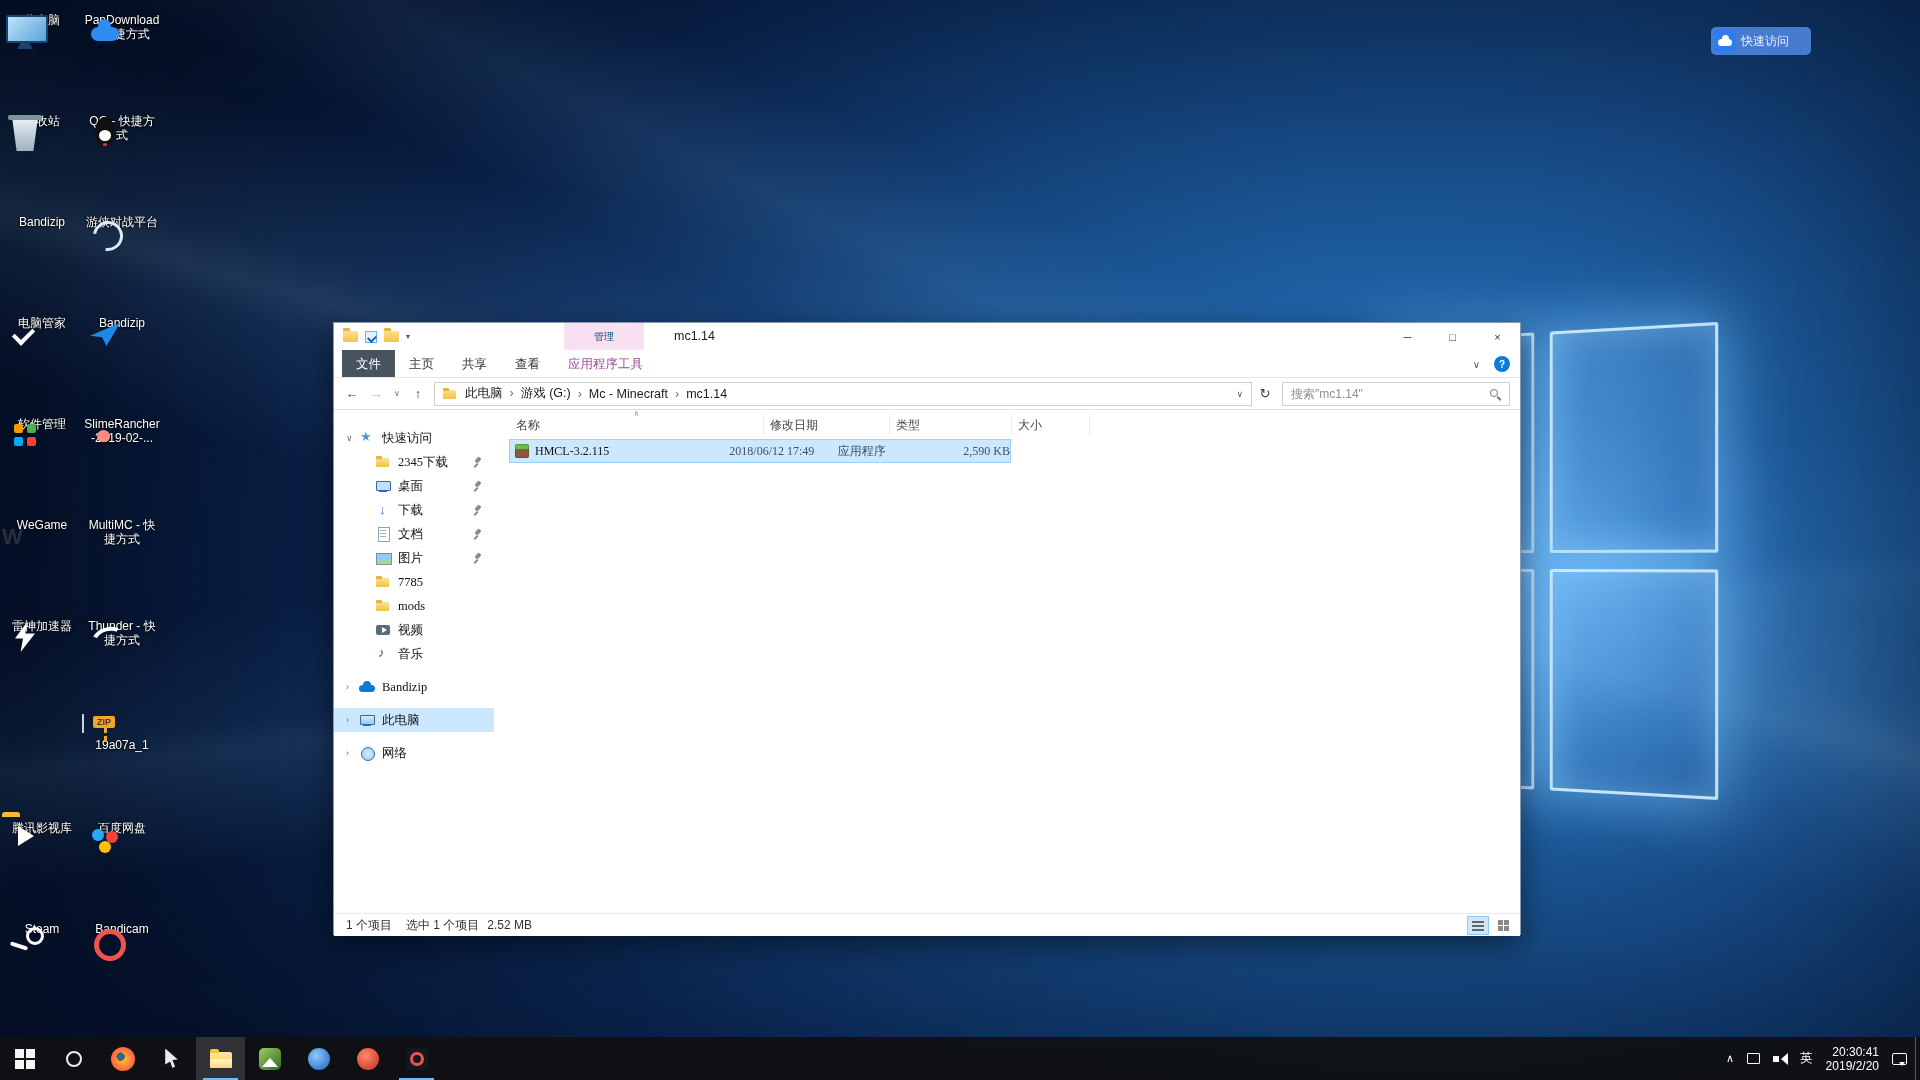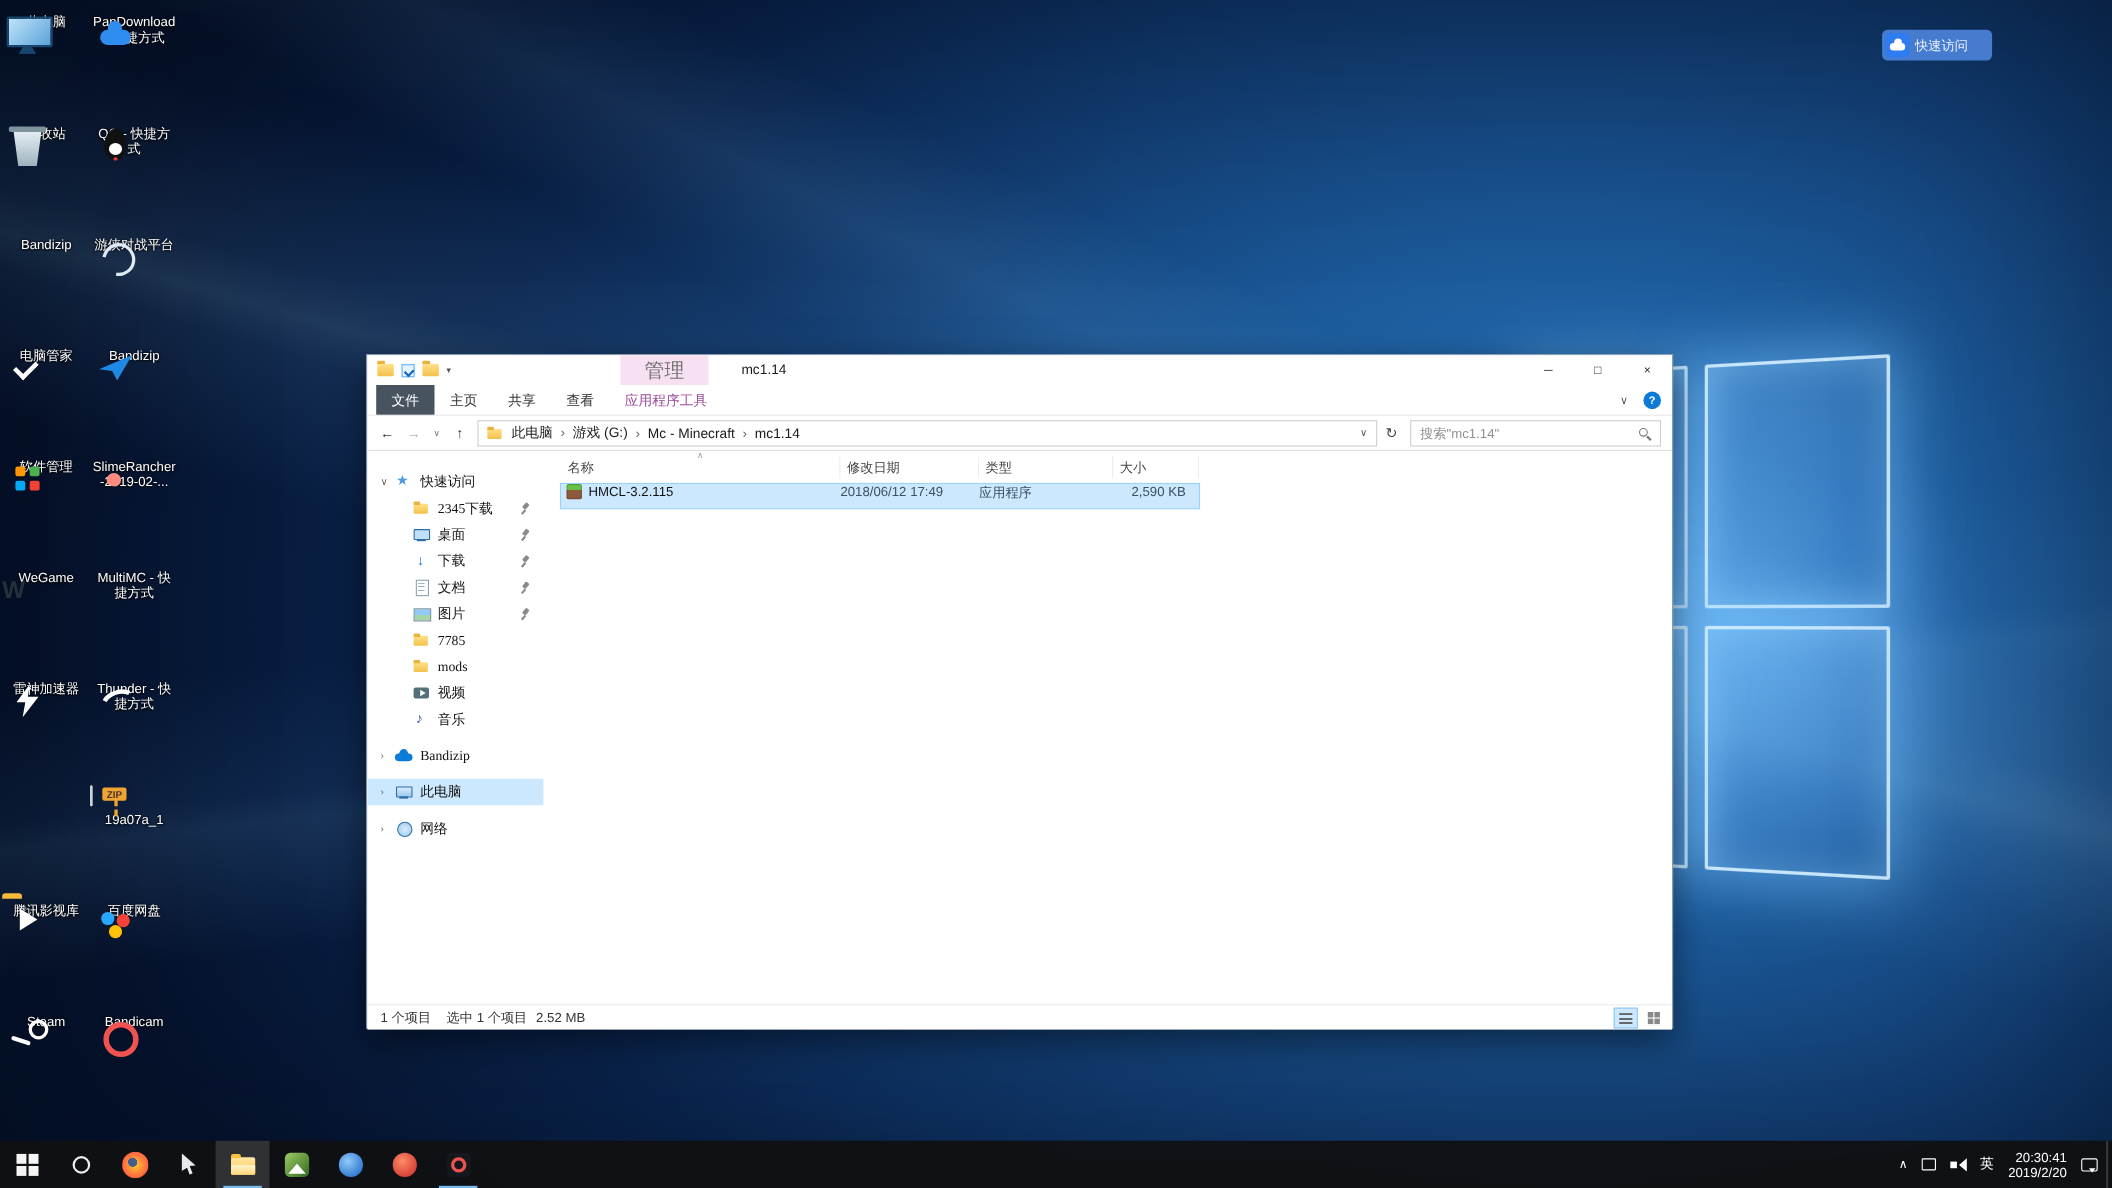--- a/index.html
+++ b/index.html
@@ -89,22 +89,22 @@
   
   .explorer{position:absolute;left:333px;top:322px;width:1188px;height:613px;background:#fff;z-index:5;
     border:1px solid rgba(70,100,130,0.65);box-shadow:0 10px 30px rgba(0,0,0,0.5);font-size:12px;color:#222;}
   .titlebar{position:relative;height:27px;background:#fff;display:flex;align-items:center;}
   .qat{display:flex;align-items:center;gap:7px;padding-left:9px;}
   .qi-folder{width:15px;height:11px;background:linear-gradient(#ffe08a,#f3c14b);border-radius:1px;position:relative;}
   .qi-folder::before{content:"";position:absolute;left:0;top:-3px;width:7px;height:3px;background:#e8b23e;border-radius:1px 1px 0 0;}
   .qi-props{width:12px;height:12px;background:#e3f2fd;border:1px solid #64b5f6;position:relative;}
   .qi-props::before{content:"";position:absolute;left:3px;top:2px;width:4px;height:6px;border:solid #1565c0;border-width:0 2px 2px 0;transform:rotate(45deg);}
   .qi-drop{color:#555;font-size:8px;}
-  .ctx-tab{position:absolute;left:230px;top:0;height:27px;width:80px;background:#f6e0f2;color:#737373;
-    display:flex;align-items:center;justify-content:center;font-size:18px;cursor:pointer;}
+  .ctx-tab{position:absolute;left:230px;top:0;height:27px;width:80px;background:#f6e0f2;color:#0c4a6e;
+    display:flex;align-items:center;justify-content:center;font-size:10px;cursor:pointer;}
   .win-title{position:absolute;left:340px;top:0;line-height:27px;color:#1a1a1a;font-size:12.5px;}
   .win-controls{position:absolute;right:0;top:0;height:100%;display:flex;}
   .wc{width:45px;height:27px;display:flex;align-items:center;justify-content:center;color:#333;font-size:11px;cursor:pointer;}
 
   .ribbon{position:relative;display:flex;height:28px;border-bottom:1px solid #e6e6e6;background:#fff;padding-left:8px;}
   .rtab{padding:0 14px;line-height:28px;font-size:12.5px;color:#333;cursor:pointer;}
   .rtab.st-file{background:#47545f;color:#fff;}
   .rtab.st-contextual{color:#9c4a97;}
   .ribbon-right{position:absolute;right:10px;top:0;height:28px;display:flex;align-items:center;gap:14px;}
   .rb-expand{color:#555;font-size:10px;cursor:pointer;}
@@ -160,26 +160,26 @@
   .s-cloud-sm::after{content:"";position:absolute;left:4px;top:2px;width:8px;height:8px;background:#0a7cd8;border-radius:50%;}
   .s-computer-sm::before{content:"";position:absolute;left:1px;top:3px;width:13px;height:8px;background:linear-gradient(#d6ecfb,#9cc9ec);border:1px solid #2e6da4;border-radius:1px;}
   .s-computer-sm::after{content:"";position:absolute;left:4px;top:12px;width:8px;height:2px;background:#2e6da4;}
   .s-network-sm::before{content:"";position:absolute;left:2px;top:2px;width:12px;height:12px;border:1.5px solid #2e6da4;border-radius:50%;background:radial-gradient(circle,#d6ecfb,#9cc9ec);}
 
   .filearea{flex:1;position:relative;}
   .fl-header{display:flex;margin-left:16px;height:30px;align-items:center;color:#444;position:relative;}
   .fl-col{height:20px;display:flex;align-items:center;padding-left:6px;border-right:1px solid #ededed;position:relative;cursor:pointer;font-size:12px;}
   .sort-ind{position:absolute;top:-6px;left:50%;transform:translateX(-50%);font-size:8px;color:#999;}
   .rows{margin-left:16px;}
-  .frow{display:flex;height:22px;align-items:flex-start;width:580px;cursor:pointer;}
+  .frow{display:flex;height:22px;align-items:center;width:500px;cursor:pointer;font-family:Liberation Serif, serif;}
   .frow.is-selected{background:#cce8ff;outline:1px solid #99d1ff;}
   .c-name{width:254px;display:flex;align-items:center;gap:6px;padding-left:5px;color:#111;overflow:hidden;white-space:nowrap;}
   .c-date{width:126px;color:#3e5062;}
   .c-type{width:122px;color:#3e5062;}
-  .c-size{width:78px;text-align:right;padding-right:12px;color:#3e5062;}
+  .c-size{width:78px;text-align:right;color:#3e5062;}
   .fi{width:14px;height:14px;flex:none;}
   .s-minecraft{background:linear-gradient(180deg,#6abf4b 0 38%,#8b5a3c 38%);border-radius:2px;box-shadow:inset 0 0 0 1px rgba(0,0,0,0.2);}
 
   .statusbar{height:23px;border-top:1px solid #ebebeb;display:flex;align-items:center;padding-left:12px;font-size:12px;color:#333;position:relative;background:#fff;}
   .st-a{margin-right:14px;}
   .st-b{margin-right:8px;}
   .view-btns{position:absolute;right:6px;top:2px;display:flex;gap:3px;}
   .vbtn{width:22px;height:19px;display:flex;align-items:center;justify-content:center;border:1px solid transparent;cursor:pointer;}
   .vbtn.active{background:#cce8ff;border-color:#90c8f0;}
   .vi-details{width:12px;height:10px;background:repeating-linear-gradient(#666 0 2px,transparent 2px 4px);}

